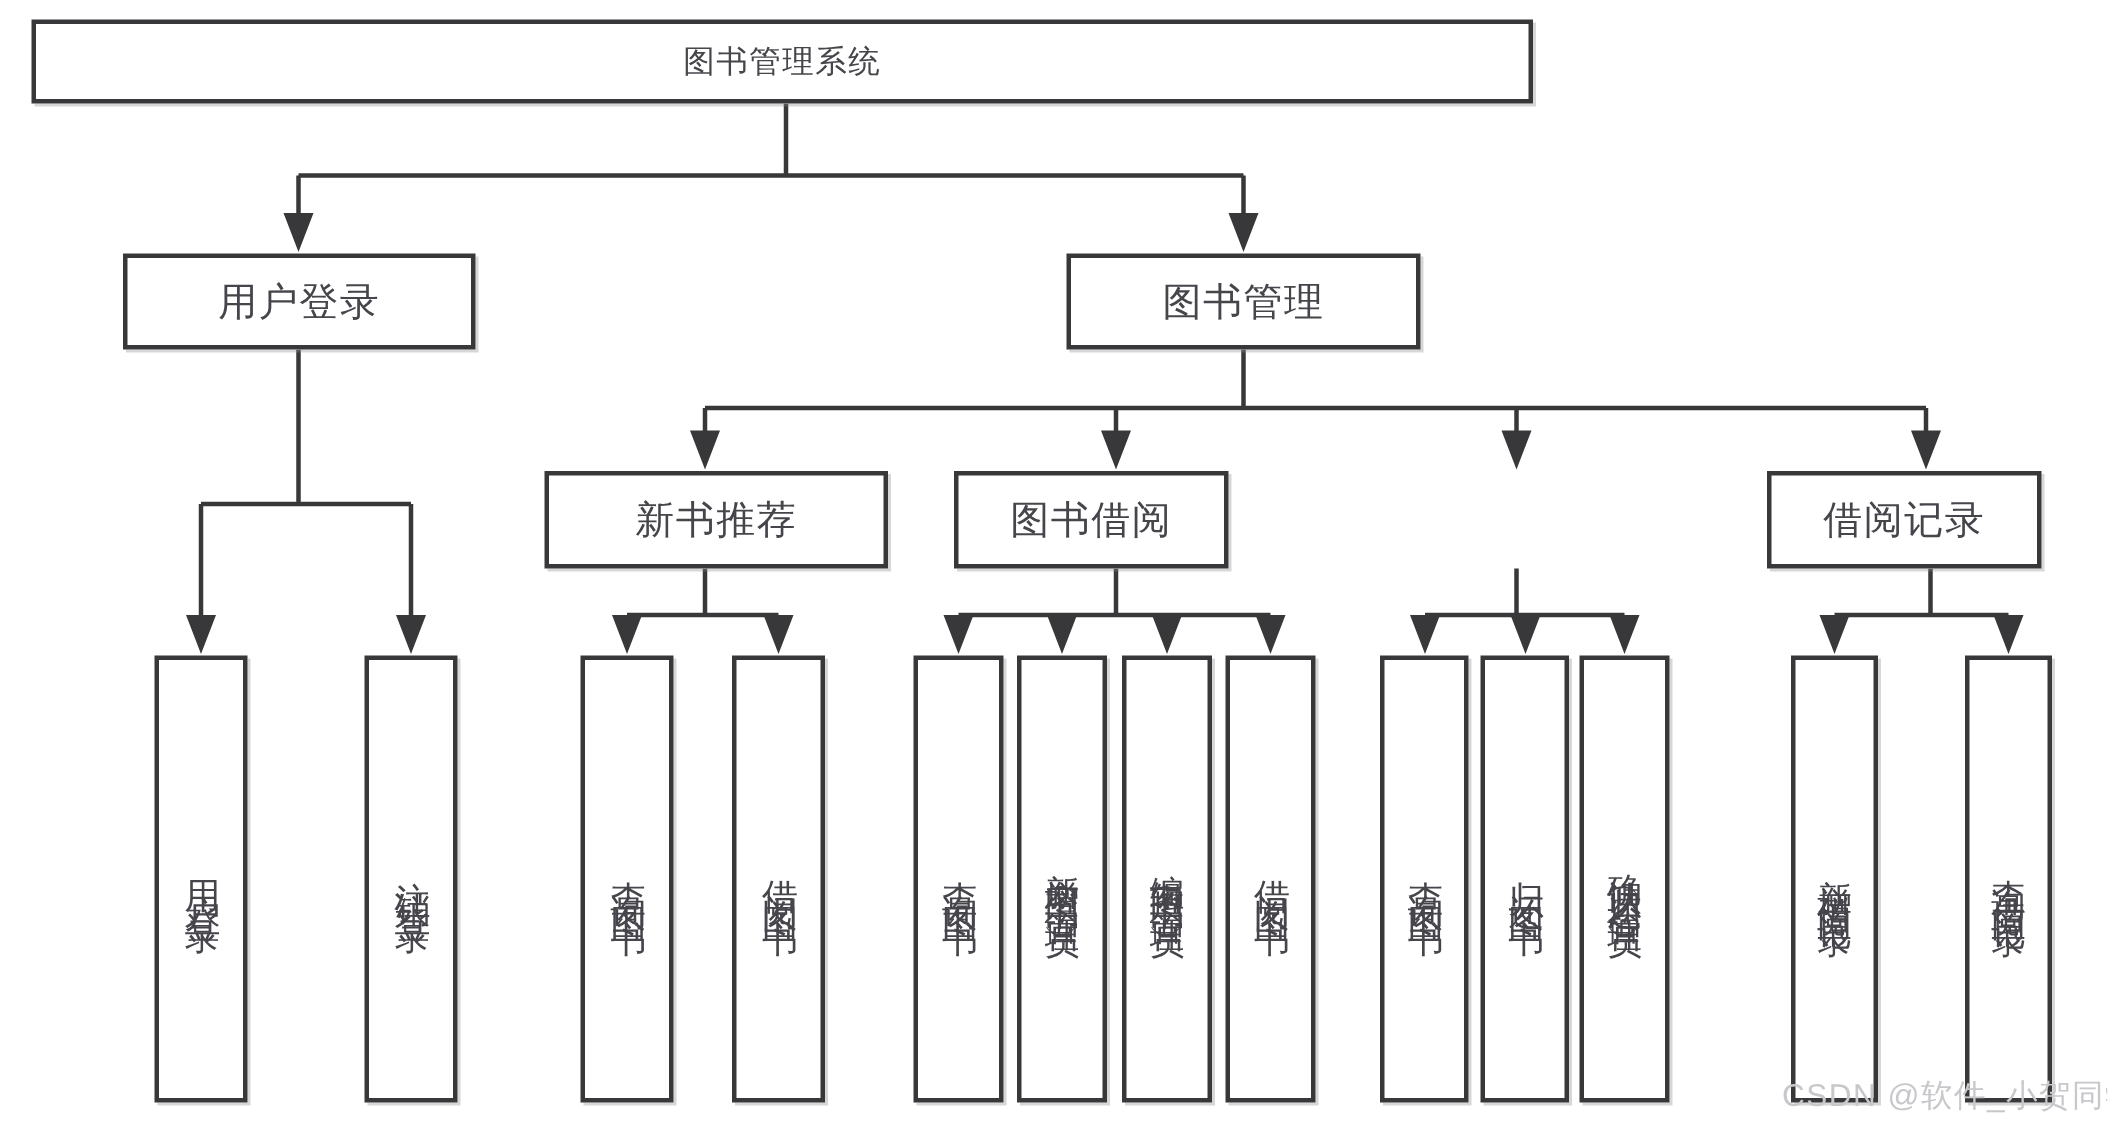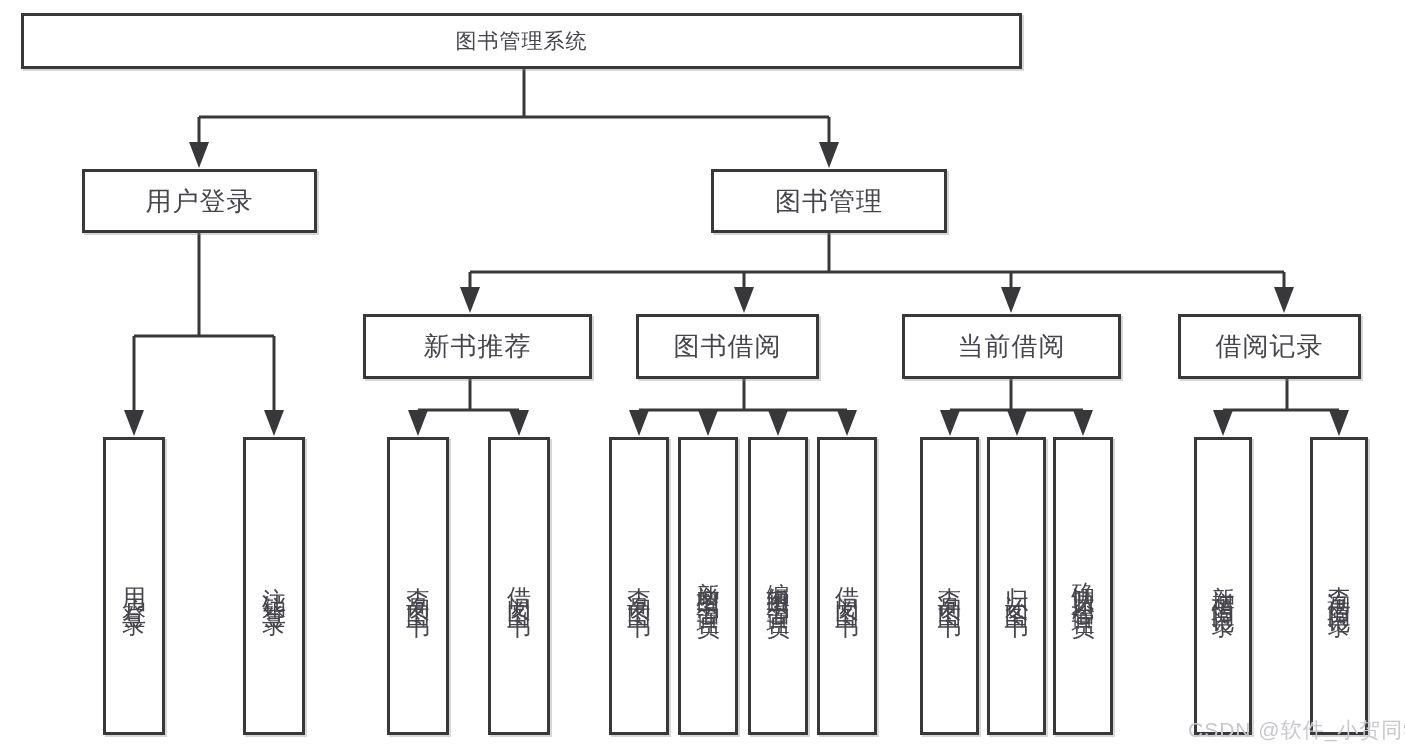--- a/index.html
+++ b/index.html
@@ -86,21 +86,20 @@
       M1223 436 l-10 -26 h20 z M1339 436 l-10 -26 h20 z"></path>
   </svg>
 
   <div class="hbox root">图书管理系统</div>
 
   <div class="hbox lvl2" style="left:82px;width:235px;">用户登录</div>
   <div class="hbox lvl2" style="left:711px;width:236px;">图书管理</div>
 
   <div class="hbox lvl3" style="left:363px;width:229px;">新书推荐</div>
   <div class="hbox lvl3" style="left:636px;width:183px;">图书借阅</div>
-  <div class="hbox lvl3" style="left:902px;width:219px;">当前借阅</div>
   <div class="hbox lvl3" style="left:1178px;width:183px;">借阅记录</div>
 
   <div class="vbox" style="left:103px;width:62px;">
     <span class="vtext">用户登录</span>
     </div>
   <div class="vbox" style="left:243px;width:62px;">
     <span class="vtext">注销登录</span>
     </div>
 
   <div class="vbox" style="left:387px;width:62px;">

